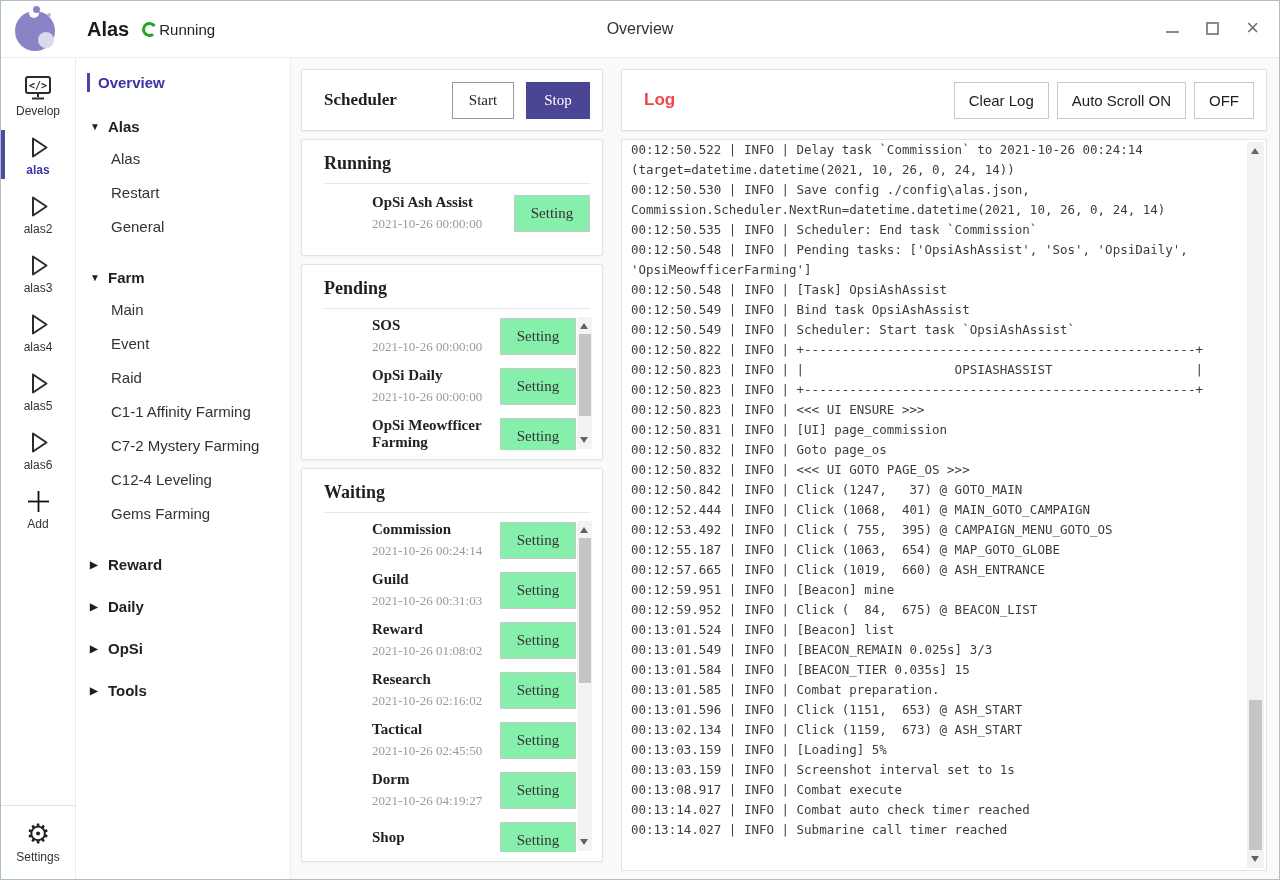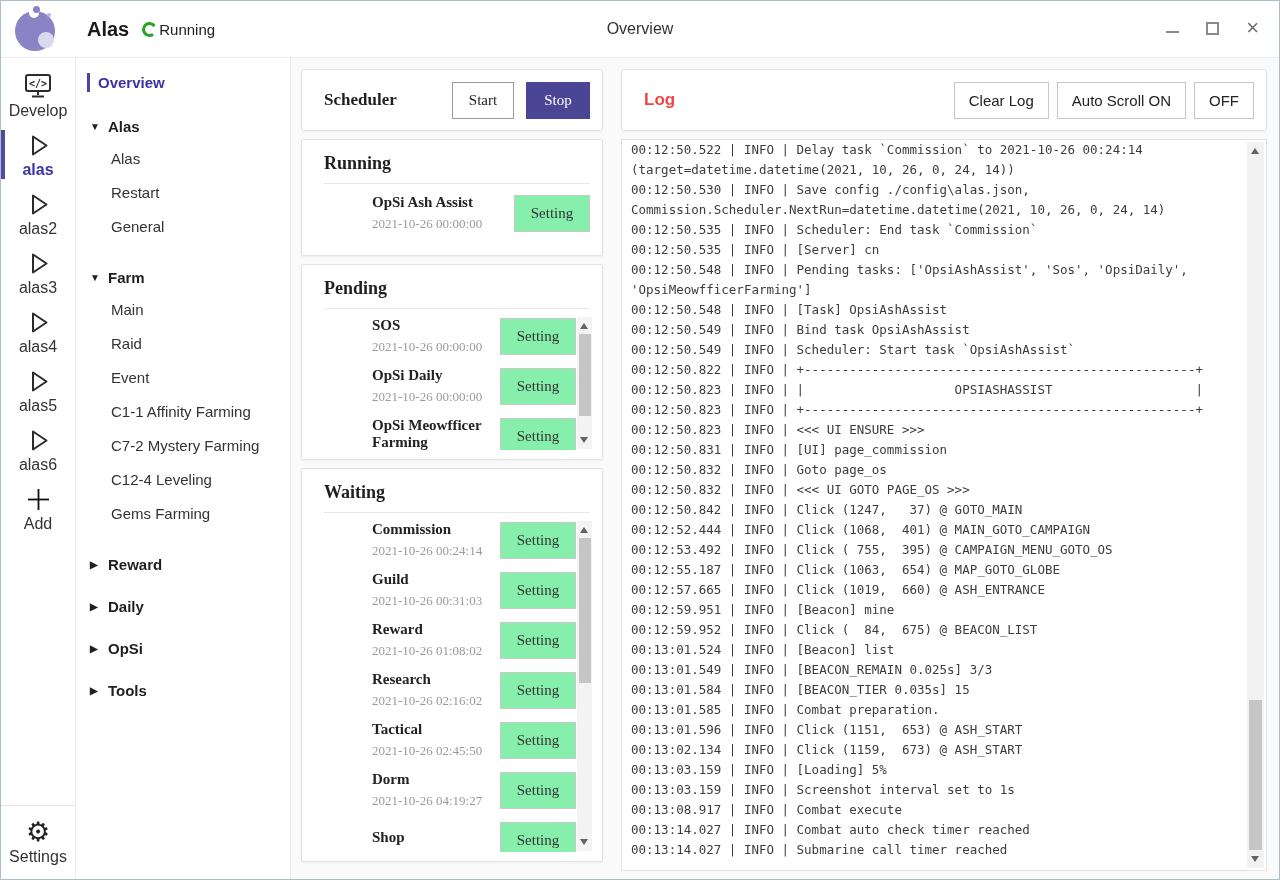--- a/index.html
+++ b/index.html
@@ -24,21 +24,21 @@
   .win-max { width:13px; height:13px; border:2px solid #8a8a8a; }
   .win-close { font-size:22px; line-height:14px; color:#6f6f6f; font-weight:400; }
 
   
   .body-row { position:absolute; top:57px; left:0; right:0; bottom:0; display:flex; }
 
   
   .iconbar { width:75px; flex:none; background:#fff; border-right:1px solid #ececec; display:flex; flex-direction:column; padding-top:8px; }
   .iconbar-item { height:59px; flex:none; display:flex; flex-direction:column; align-items:center; justify-content:center; position:relative; cursor:pointer; }
   .iconbar-item .ico { height:30px; display:flex; align-items:center; justify-content:center; color:#222; }
-  .iconbar-item .lbl { font-size:16px; color:#333; margin-top:1px; }
+  .iconbar-item .lbl { font-size:12px; color:#333; margin-top:1px; }
   .iconbar-item.active::before { content:''; position:absolute; left:0; top:5px; bottom:5px; width:4px; background:#524a9e; }
   .iconbar-item.active .lbl { color:#3a35a8; font-weight:bold; }
   .iconbar-bottom { margin-top:auto; border-top:1px solid #e4e4e4; padding:6px 0 8px; }
 
   
   .navcol { width:215px; flex:none; background:#fff; border-right:1px solid #ececec; padding-top:12px; overflow:hidden; }
   .nav-overview { position:relative; margin-top:2px; padding:2px 0 2px 22px; font-size:15px; font-weight:bold; color:#3b32a5; cursor:pointer; }
   .nav-overview::before { content:''; position:absolute; left:11px; top:1px; bottom:1px; width:3px; background:#4d45a5; }
   .nav-group-h { margin-top:25px; padding-left:14px; font-size:15px; font-weight:bold; color:#1f1f1f; display:flex; align-items:center; gap:7px; cursor:pointer; }
   .nav-arrow { font-size:10px; color:#1f1f1f; width:11px; flex:none; }
@@ -209,22 +209,22 @@
             <div class="nav-child">Alas</div>
             <div class="nav-child">Restart</div>
             <div class="nav-child">General</div>
           </div>
           <div class="nav-group-h">
             <span class="nav-arrow">▼</span>
             <span>Farm</span>
           </div>
           <div class="nav-children">
             <div class="nav-child">Main</div>
+            <div class="nav-child">Event</div>
             <div class="nav-child">Raid</div>
-            <div class="nav-child">Event</div>
             <div class="nav-child">C1-1 Affinity Farming</div>
             <div class="nav-child">C7-2 Mystery Farming</div>
             <div class="nav-child">C12-4 Leveling</div>
             <div class="nav-child">Gems Farming</div>
           </div>
           <div class="nav-group-h">
             <span class="nav-arrow">▶</span>
             <span>Reward</span>
           </div>
           <div class="nav-group-h">
@@ -368,21 +368,20 @@
             <button class="btn btn-gray">Clear Log</button>
             <button class="btn btn-gray">Auto Scroll ON</button>
             <button class="btn btn-gray">OFF</button>
           </div>
         </div>
         <div class="log-body">
           <div class="log-lines" id="log-lines">
               <div class="log-line">00:12:50.522 | INFO | Delay task `Commission` to 2021-10-26 00:24:14 (target=datetime.datetime(2021, 10, 26, 0, 24, 14))</div>
               <div class="log-line">00:12:50.530 | INFO | Save config ./config\alas.json, Commission.Scheduler.NextRun=datetime.datetime(2021, 10, 26, 0, 24, 14)</div>
               <div class="log-line">00:12:50.535 | INFO | Scheduler: End task `Commission`</div>
-              <div class="log-line">00:12:50.535 | INFO | [Server] cn</div>
               <div class="log-line">00:12:50.548 | INFO | Pending tasks: ['OpsiAshAssist', 'Sos', 'OpsiDaily', 'OpsiMeowfficerFarming']</div>
               <div class="log-line">00:12:50.548 | INFO | [Task] OpsiAshAssist</div>
               <div class="log-line">00:12:50.549 | INFO | Bind task OpsiAshAssist</div>
               <div class="log-line">00:12:50.549 | INFO | Scheduler: Start task `OpsiAshAssist`</div>
               <div class="log-line">00:12:50.822 | INFO | +----------------------------------------------------+</div>
               <div class="log-line">00:12:50.823 | INFO | |                    OPSIASHASSIST                   |</div>
               <div class="log-line">00:12:50.823 | INFO | +----------------------------------------------------+</div>
               <div class="log-line">00:12:50.823 | INFO | &lt;&lt;&lt; UI ENSURE &gt;&gt;&gt;</div>
               <div class="log-line">00:12:50.831 | INFO | [UI] page_commission</div>
               <div class="log-line">00:12:50.832 | INFO | Goto page_os</div>

